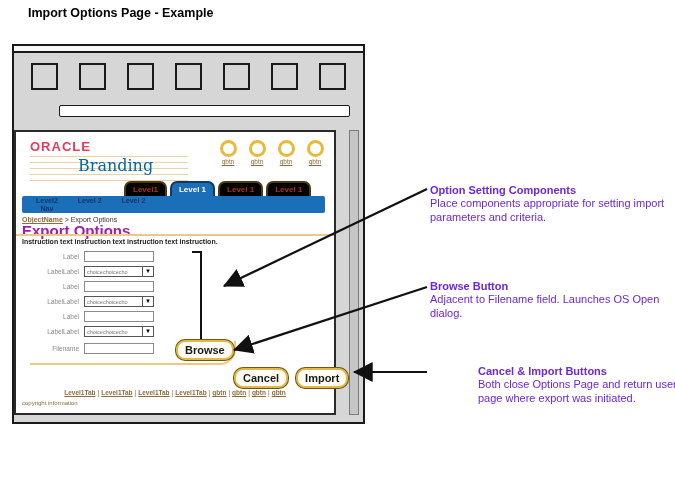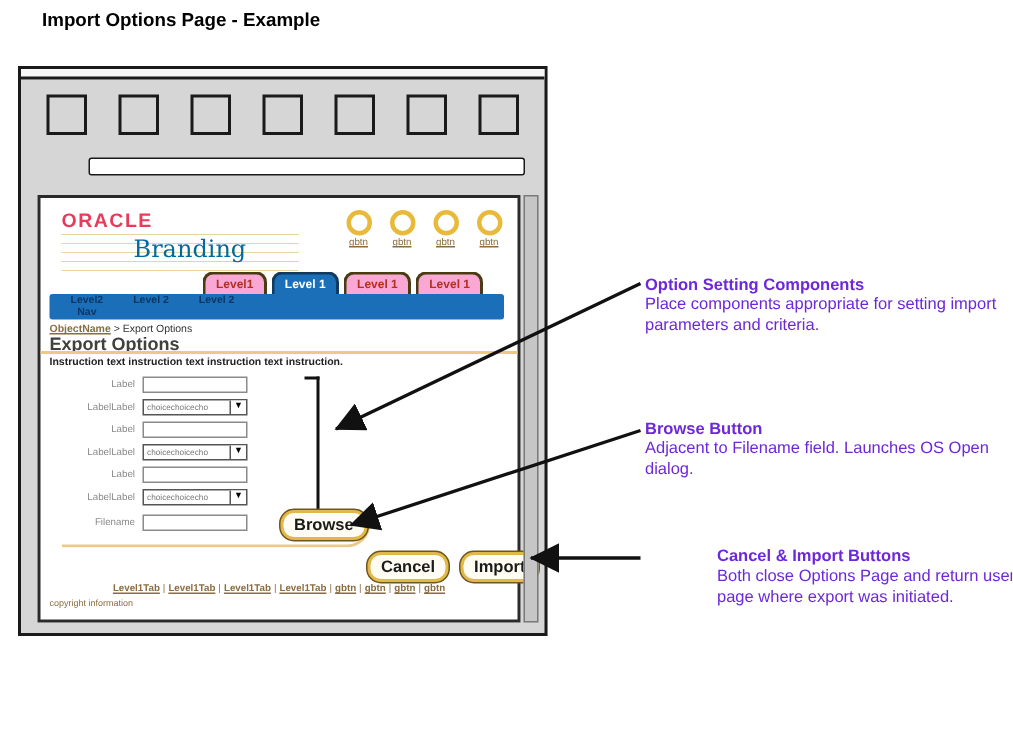--- a/index.html
+++ b/index.html
@@ -13,49 +13,49 @@
   .window { position:absolute; left:12px; top:44px; width:353px; height:380px;
             background:#d6d6d6; border:2px solid #1a1a1a; }
   .titlebar { height:7px; background:#f7f7f7; border-bottom:2px solid #1a1a1a; }
   .toolbar { display:flex; justify-content:space-between; padding:10px 17px 0 17px; }
   .tool-btn { width:27px; height:27px; border:2px solid #1a1a1a; background:#d6d6d6; }
   .addressbar { margin:15px 13px 0 45px; height:12px; background:#fff; border:1px solid #1a1a1a; border-radius:2px; }
   .scrollbar { position:absolute; left:335px; top:84px; width:10px; height:285px;
                background:#c6c6c6; border:1px solid #7a7a7a; }
 
   
-  .content { position:absolute; left:11px; top:84px; width:322px; height:285px;
+  .content { position:absolute; left:0; top:84px; width:322px; height:285px;
              background:#fff; border:2px solid #2a2a2a; }
   .content > * { position:absolute; }
 
   .oracle-logo { left:14px; top:7px; font-size:13px; font-weight:800; letter-spacing:1px; color:#e83b5c; }
   .brand-lines { left:14px; top:24px; width:158px; height:27px;
                  background:repeating-linear-gradient(#e9d2a4 0 1px, transparent 1px 6px); }
   .brand-text { left:62px; top:24px; font-family:"DejaVu Serif", serif; font-size:16px; color:#0369a1; }
 
   .global-btns { right:8px; top:8px; display:flex; gap:7px; }
   .gbtn { width:22px; text-align:center; cursor:pointer; }
   .gcircle { width:17px; height:17px; border:3px solid #e9b93a; border-radius:50%; margin:0 auto; background:#fff; }
   .glabel { font-size:6.5px; color:#8b6d3f; text-decoration:underline; margin-top:1px; }
 
   .tab-row { left:108px; top:49px; display:flex; gap:3px; align-items:flex-end; }
   .tab { height:15px; padding:2px 7px 0 7px; border:2px solid #4a3b12; border-bottom:none;
          border-radius:7px 7px 0 0; font-size:8px; font-weight:bold;
-         background:#f9a8d4; color:#b03024; cursor:pointer; white-space:nowrap; }
+         background:#000000; color:#b03024; cursor:pointer; white-space:nowrap; }
   .tab.active { background:#1b6fb8; color:#fff; border-color:#123a5e; }
 
   .navbar { left:6px; top:64px; width:303px; height:17px; background:#1b6fb8; border-radius:2px;
             display:flex; gap:20px; padding:1px 0 0 14px; }
   .nav-item { font-size:7px; font-weight:bold; color:#0a3765; white-space:pre-line;
               line-height:1.1; text-align:center; cursor:pointer; }
 
   .breadcrumb { left:6px; top:84px; font-size:7px; }
   .bc-link { color:#8b6d3f; font-weight:bold; text-decoration:underline; cursor:pointer; }
   .bc-rest { color:#333; }
-  .page-heading { left:6px; top:90px; font-size:12px; font-weight:bold; color:#404040; }
+  .page-heading { left:6px; top:90px; font-size:15px; font-weight:bold; color:#a21caf; }
   .gold-rule { left:0; top:102px; width:100%; height:2px; background:#ecca85; }
   .instruction { left:6px; top:106px; font-size:7px; font-weight:bold; color:#222; }
 
   .form-rows { left:6px; top:119px; }
   .frow { display:flex; align-items:center; height:11px; margin-bottom:4px; }
   .flabel { width:62px; text-align:right; font-size:6.5px; color:#8a8a8a; padding-right:5px; }
   .finput { width:70px; height:11px; border:1px solid #8a8a8a; background:#fff; }
   .fselect { width:70px; height:11px; border:1px solid #555; background:#fff; display:flex; }
   .fsel-val { flex:1; font-size:5.5px; color:#777; padding:2px 1px 0 2px; overflow:hidden; white-space:nowrap; }
   .fsel-btn { width:11px; border-left:1px solid #555; font-size:6px; line-height:9px;

